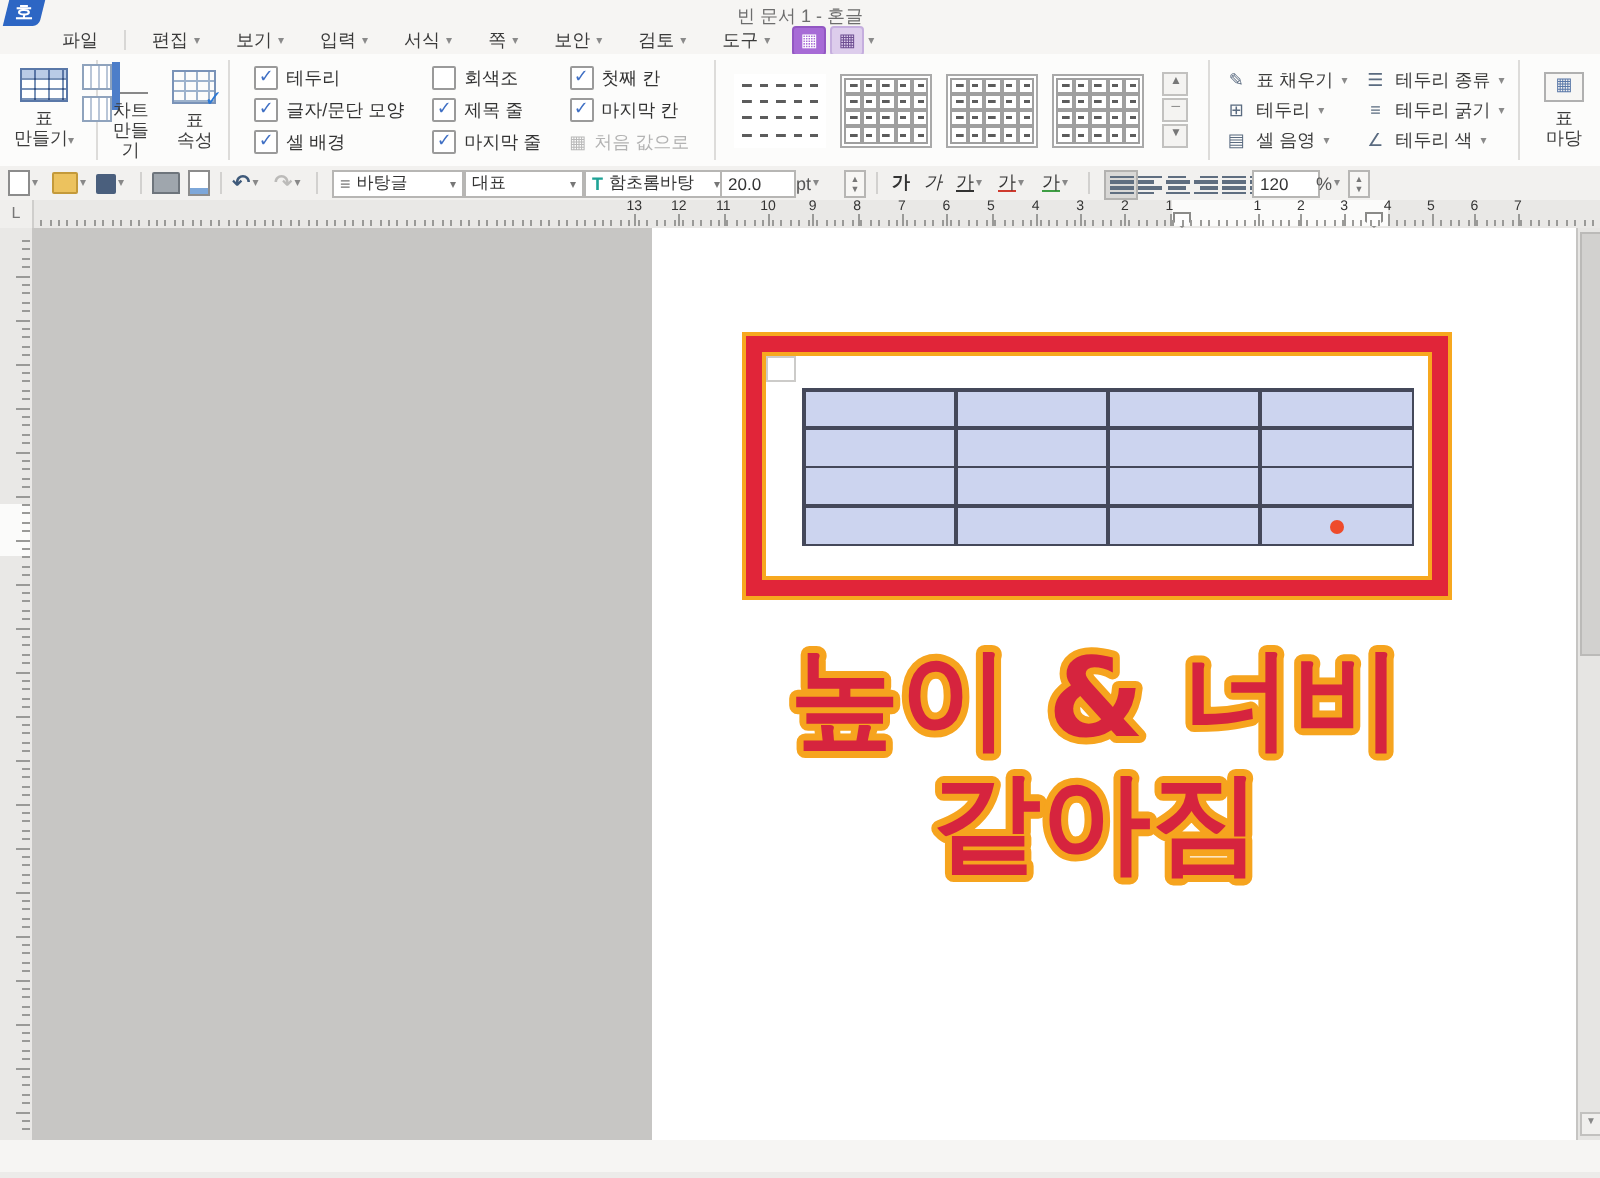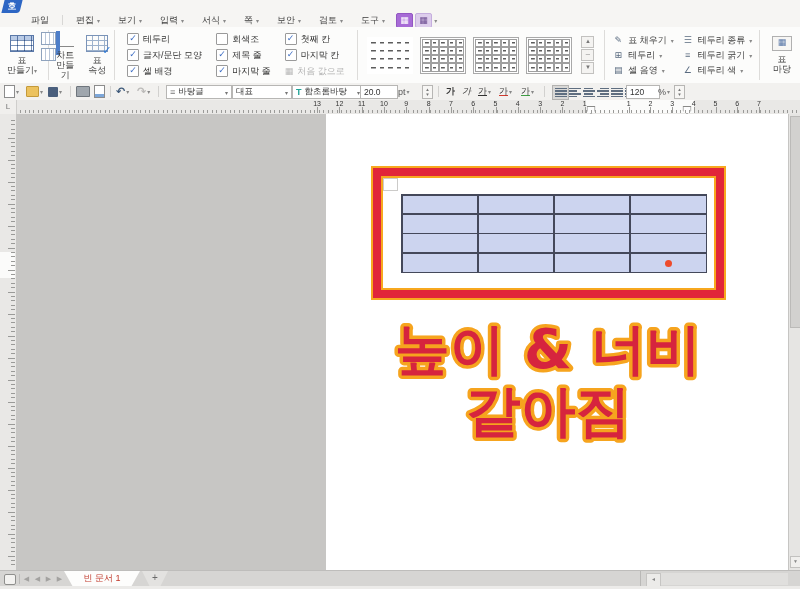--- a/index.html
+++ b/index.html
@@ -141,20 +141,21 @@
 </style>
 </head>
 <body>
 
 <div id="app">
 
   <div id="titlebar" class="abs">
     <div id="logo" class="abs">
         <span>호</span>
       </div>
+    <div id="wintitle" class="abs">빈 문서 1 - 혼글</div>
     <div id="menubar" class="abs">
 
       <span class="menu-item">
           <span>파일</span>
         </span>
         <span class="menu-sep"></span>
         <span class="menu-item">
           <span>편집</span>
           <span class="caret">▾</span>
         </span>
@@ -882,27 +883,14 @@
         <text x="222" y="114" text-anchor="middle" font-size="55" stroke-width="7" stroke-linejoin="round" paint-order="stroke" stroke="#f6a41e" fill="#d6243e">같아짐</text>
       </svg>
     </div>
   </div>
 
   <div id="vscroll" class="abs">
     <div id="vthumb"></div>
     <div id="vs-down">▼</div>
   </div>
 
-  <div id="tabbar" class="abs">
-    <span id="tb-docicon"></span>
-    <span id="tb-sep"></span>
-    <span class="nav" style="left:21px;">◀</span>
-    <span class="nav" style="left:32px;">◀</span>
-    <span class="nav" style="left:43px;">▶</span>
-    <span class="nav" style="left:54px;">▶</span>
-    <span id="doc-tab">빈 문서 1</span>
-    <span id="add-tab">+</span>
-    <span id="hs-div"></span>
-    <span id="hs-left">◂</span>
-    <span id="hs-track"></span>
-  </div>
   <div id="bottomstrip" class="abs"></div>
 </div>
 
 </body></html>

